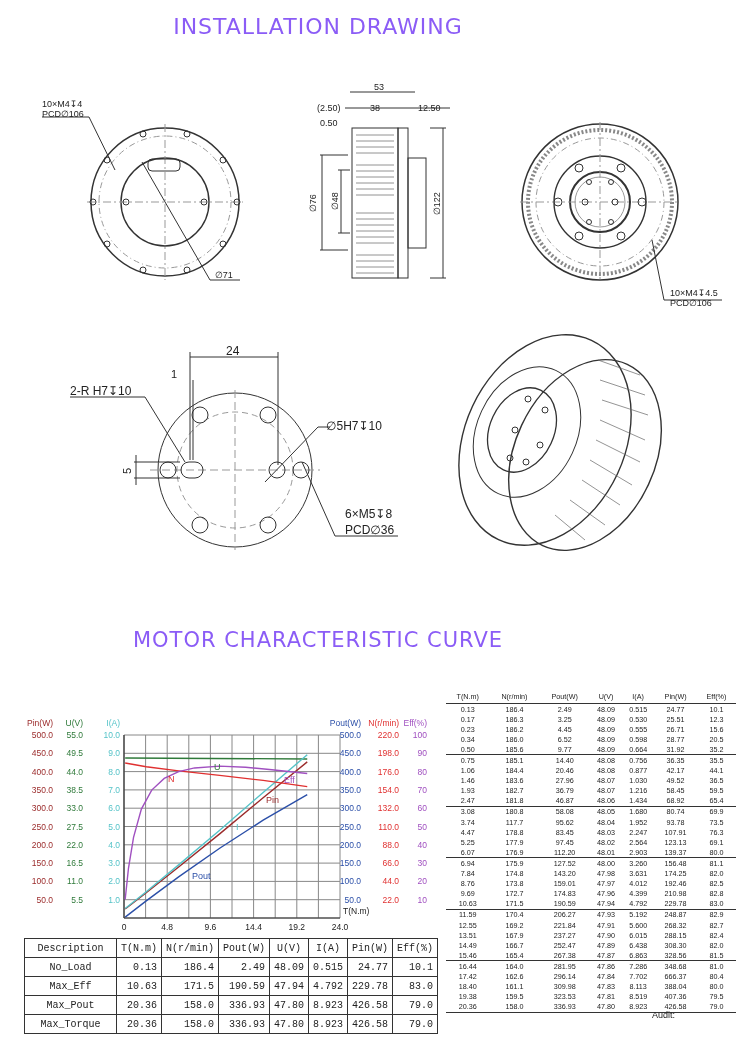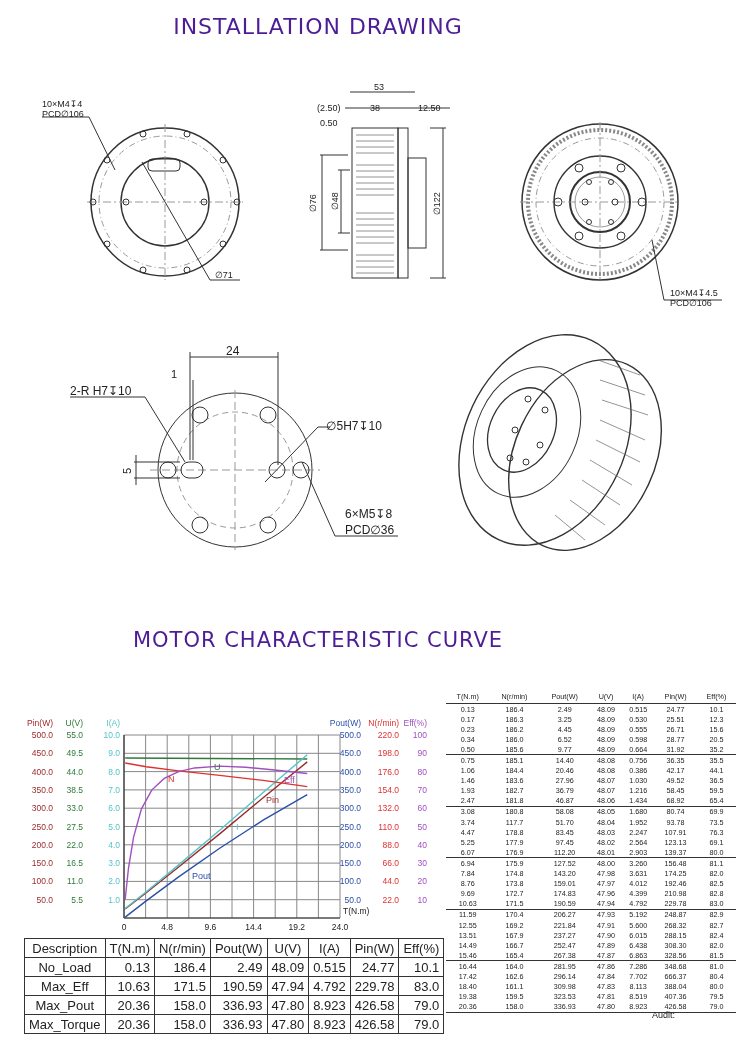--- a/index.html
+++ b/index.html
@@ -1,22 +1,22 @@
 <!DOCTYPE html>
 <html><head>
 <meta charset="utf-8">
 <style>
   html,body{margin:0;padding:0;background:#fff;}
   body{width:750px;height:1061px;position:relative;overflow:hidden;font-family:"Liberation Sans",sans-serif;color:#222;}
-  .title{position:absolute;left:0;width:636px;text-align:center;color:#4c1d95;font-family:"DejaVu Sans",sans-serif;letter-spacing:1px;}
+  .title{position:absolute;left:0;width:636px;text-align:center;color:#8b5cf6;font-family:"DejaVu Sans",sans-serif;letter-spacing:1px;}
   #t1{top:14px;font-size:22px;}
   #t2{top:628px;font-size:21px;}
   svg{position:absolute;left:0;top:0;}
   table{border-collapse:collapse;position:absolute;font-family:"Liberation Sans",sans-serif;}
-  #summary{left:24px;top:938px;width:414px;font-size:13px;}
+  #summary{left:24px;top:938px;width:414px;font-size:10px;font-family:Liberation Mono, monospace;}
   #summary th,#summary td{border:1px solid #333;height:18px;padding:0 4px;font-weight:normal;}
   #summary td.num{text-align:right;}
   #summary td.desc,#summary th.desc{text-align:center;width:130px;}
   #summary th{text-align:center;}
   #data{left:446px;top:689px;width:290px;font-size:7.2px;}
   #data th{font-weight:normal;height:12px;border-bottom:1.5px solid #333;}
   #data td{text-align:center;height:10.1px;padding:0;}
   #data tr.sep td{border-bottom:1.5px solid #333;}
   #audit{position:absolute;left:652px;top:1010px;font-size:9px;}
 </style>
@@ -426,21 +426,21 @@
         <td>48.08</td>
         <td>0.756</td>
         <td>36.35</td>
         <td>35.5</td>
       </tr>
       <tr>
         <td>1.06</td>
         <td>184.4</td>
         <td>20.46</td>
         <td>48.08</td>
-        <td>0.386</td>
+        <td>0.877</td>
         <td>42.17</td>
         <td>44.1</td>
       </tr>
       <tr>
         <td>1.46</td>
         <td>183.6</td>
         <td>27.96</td>
         <td>48.07</td>
         <td>1.030</td>
         <td>49.52</td>
@@ -469,21 +469,21 @@
         <td>180.8</td>
         <td>58.08</td>
         <td>48.05</td>
         <td>1.680</td>
         <td>80.74</td>
         <td>69.9</td>
       </tr>
       <tr>
         <td>3.74</td>
         <td>117.7</td>
-        <td>51.70</td>
+        <td>95.62</td>
         <td>48.04</td>
         <td>1.952</td>
         <td>93.78</td>
         <td>73.5</td>
       </tr>
       <tr>
         <td>4.47</td>
         <td>178.8</td>
         <td>83.45</td>
         <td>48.03</td>

